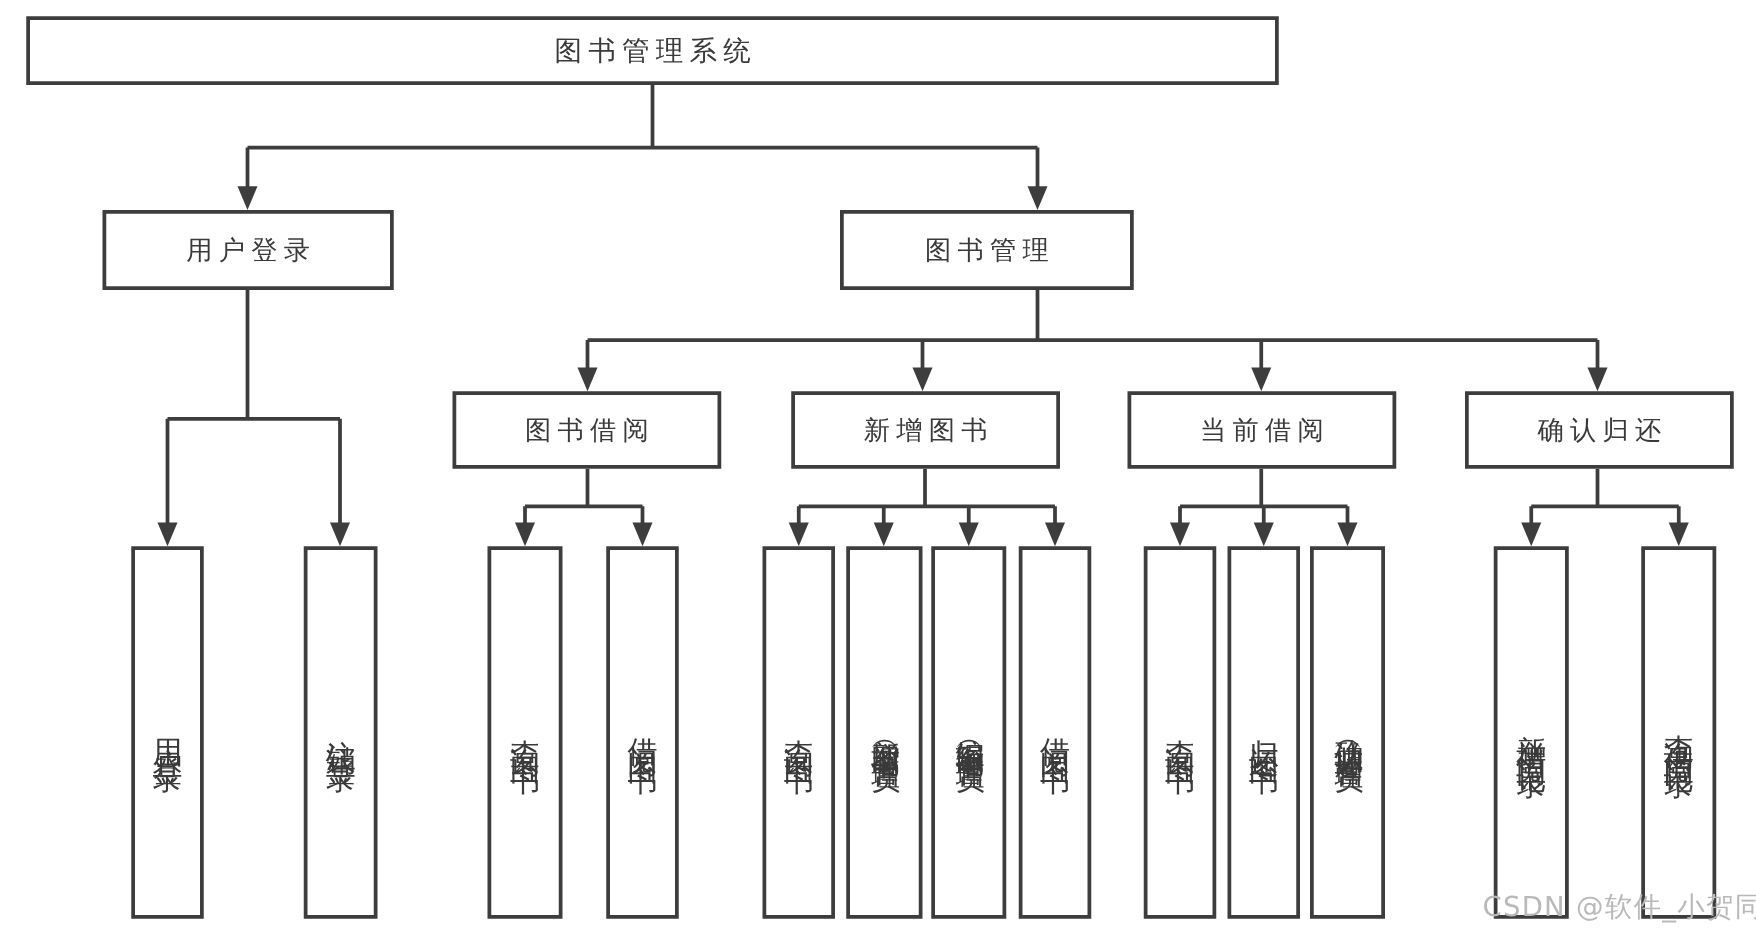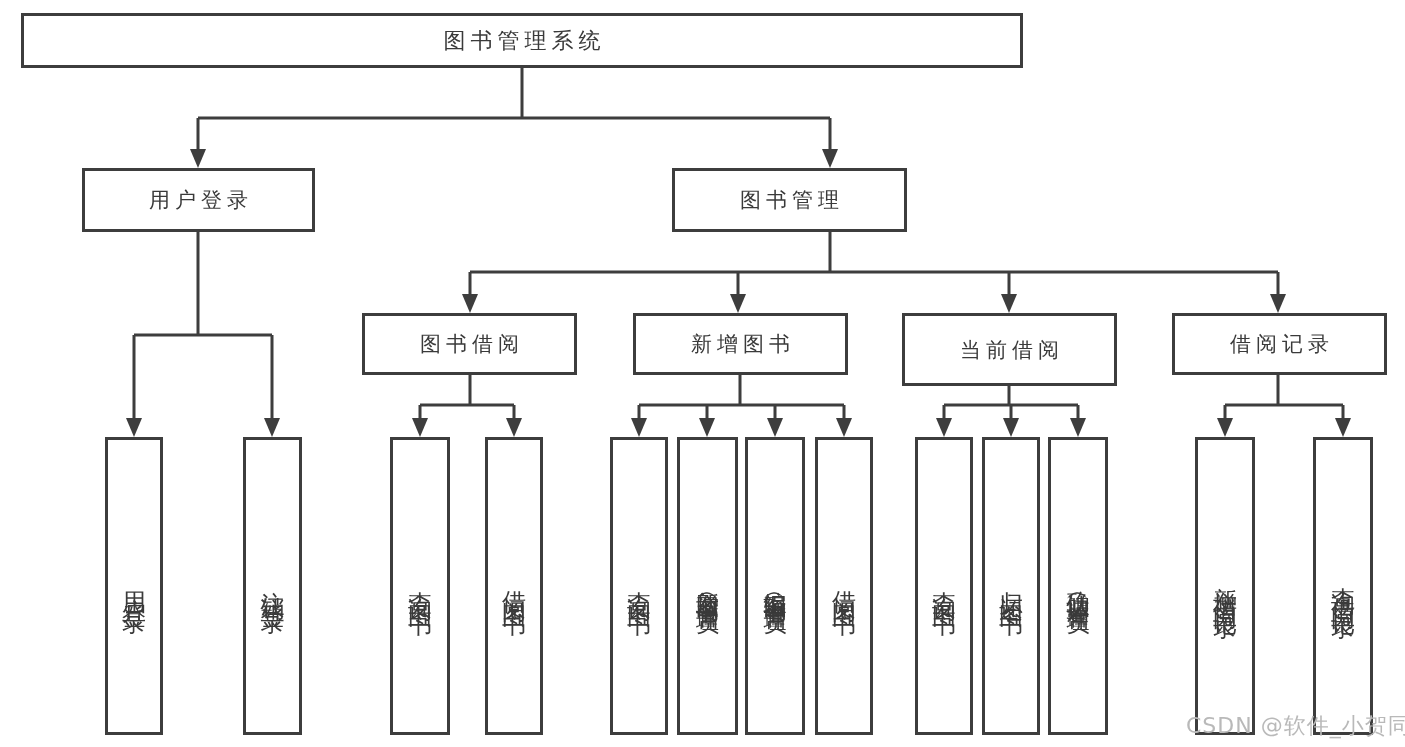--- a/index.html
+++ b/index.html
@@ -81,25 +81,25 @@
   <div class="node h" style="left:672px;top:168px;width:235px;height:64px">
     <span>图书管理</span>
   </div>
 
   <div class="node h" style="left:362px;top:313px;width:215px;height:62px">
     <span>图书借阅</span>
   </div>
   <div class="node h" style="left:633px;top:313px;width:215px;height:62px">
     <span>新增图书</span>
   </div>
-  <div class="node h" style="left:902px;top:313px;width:215px;height:73px">
+  <div class="node h" style="left:902px;top:313px;width:215px;height:62px">
     <span>当前借阅</span>
   </div>
   <div class="node h" style="left:1172px;top:313px;width:215px;height:62px">
-    <span>借阅记录</span>
+    <span>确认归还</span>
   </div>
 
   <div class="node v" style="left:105px;top:437px;width:58px;height:298px">
     <span>用户登录</span>
   </div>
   <div class="node v" style="left:243px;top:437px;width:59px;height:298px">
     <span>注销登录</span>
   </div>
 
   <div class="node v" style="left:390px;top:437px;width:60px;height:298px">

